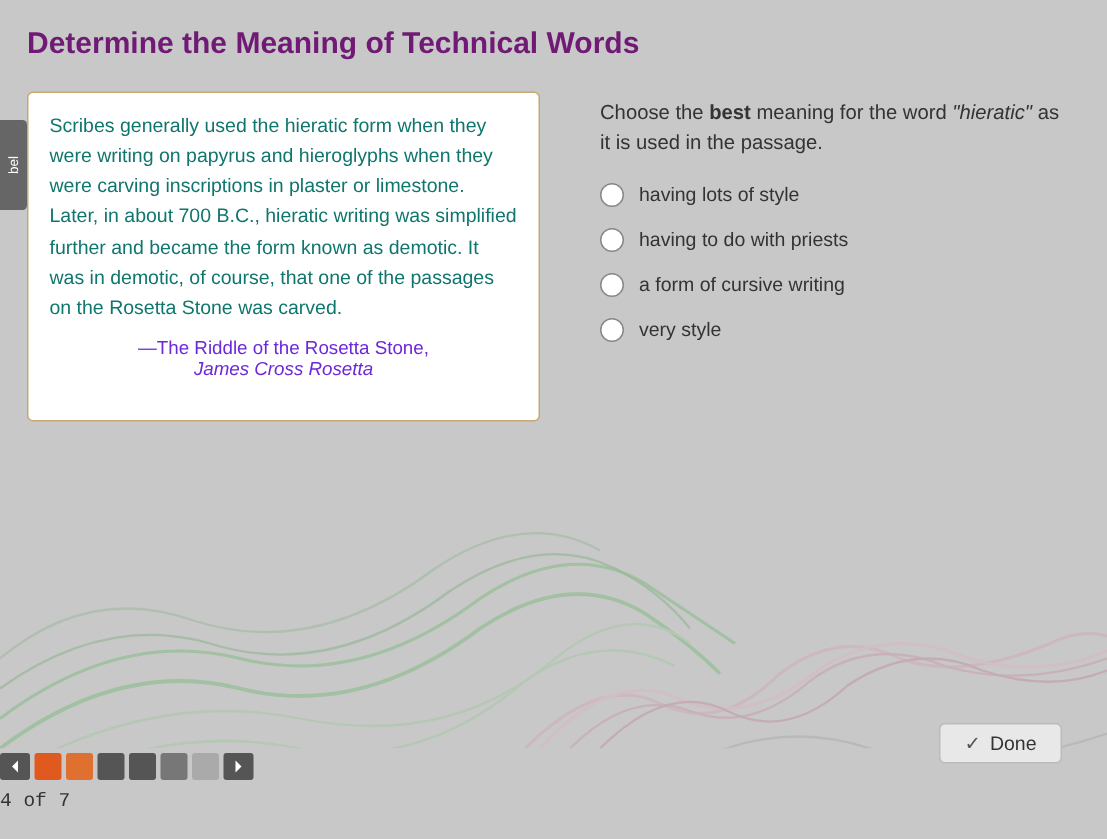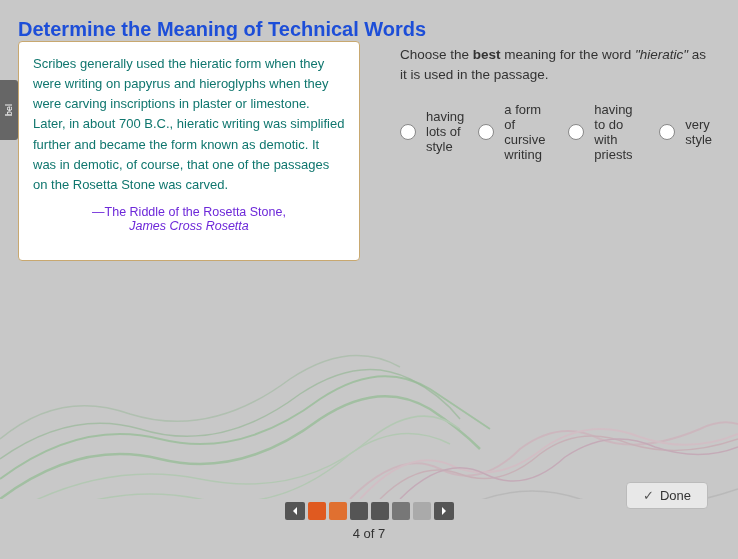--- a/index.html
+++ b/index.html
@@ -30,24 +30,24 @@
 
     
     .main-container {
       position: relative;
       z-index: 1;
       padding: 18px 18px 0 18px;
     }
 
     
     .page-title {
-      color: #1d4ed8;
+      color: #701a75;
       font-size: 20px;
       font-weight: bold;
-      margin-bottom: 0;
+      margin-bottom: 20px;
     }
 
     
     .content-columns {
       display: flex;
       gap: 12px;
     }
 
     
     .left-column {
@@ -99,21 +99,21 @@
       font-weight: bold;
     }
 
     .question-text em {
       font-style: italic;
     }
 
     
     .answer-options {
       display: flex;
-      flex-direction: row;
+      flex-direction: column;
       gap: 14px;
     }
 
     .answer-option {
       display: flex;
       align-items: center;
       gap: 10px;
       cursor: pointer;
     }
 
@@ -135,23 +135,24 @@
     }
 
     
     .bottom-bar {
       position: absolute;
       bottom: 18px;
       left: 0;
       right: 0;
       display: flex;
       flex-direction: column;
-      align-items: center;
+      align-items: flex-start;
       gap: 6px;
       z-index: 2;
+      font-family: Liberation Mono, monospace;
     }
 
     .navigation-dots {
       display: flex;
       align-items: center;
       gap: 3px;
     }
 
     .nav-arrow {
       width: 20px;
@@ -286,25 +287,25 @@
         <span>Choose the </span><strong>best</strong><span> meaning for the word </span><em>"hieratic"</em><span> as it is used in the passage.</span>
       </p>
 
       <div class="answer-options">
         <div class="answer-option">
           <div class="radio-circle"></div>
           <span class="option-label">having lots of style</span>
         </div>
         <div class="answer-option">
           <div class="radio-circle"></div>
-          <span class="option-label">a form of cursive writing</span>
+          <span class="option-label">having to do with priests</span>
         </div>
         <div class="answer-option">
           <div class="radio-circle"></div>
-          <span class="option-label">having to do with priests</span>
+          <span class="option-label">a form of cursive writing</span>
         </div>
         <div class="answer-option">
           <div class="radio-circle"></div>
           <span class="option-label">very style</span>
         </div>
       </div>
     </div>
 
   </div>
 </div>

